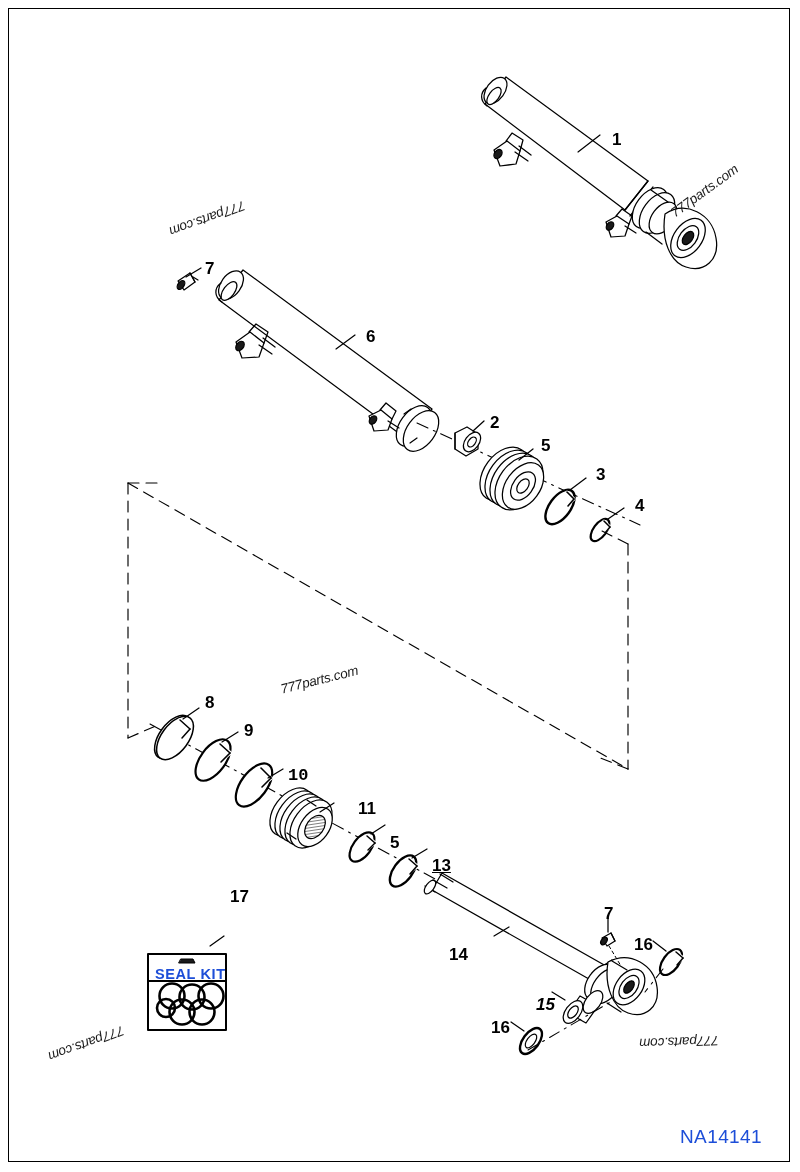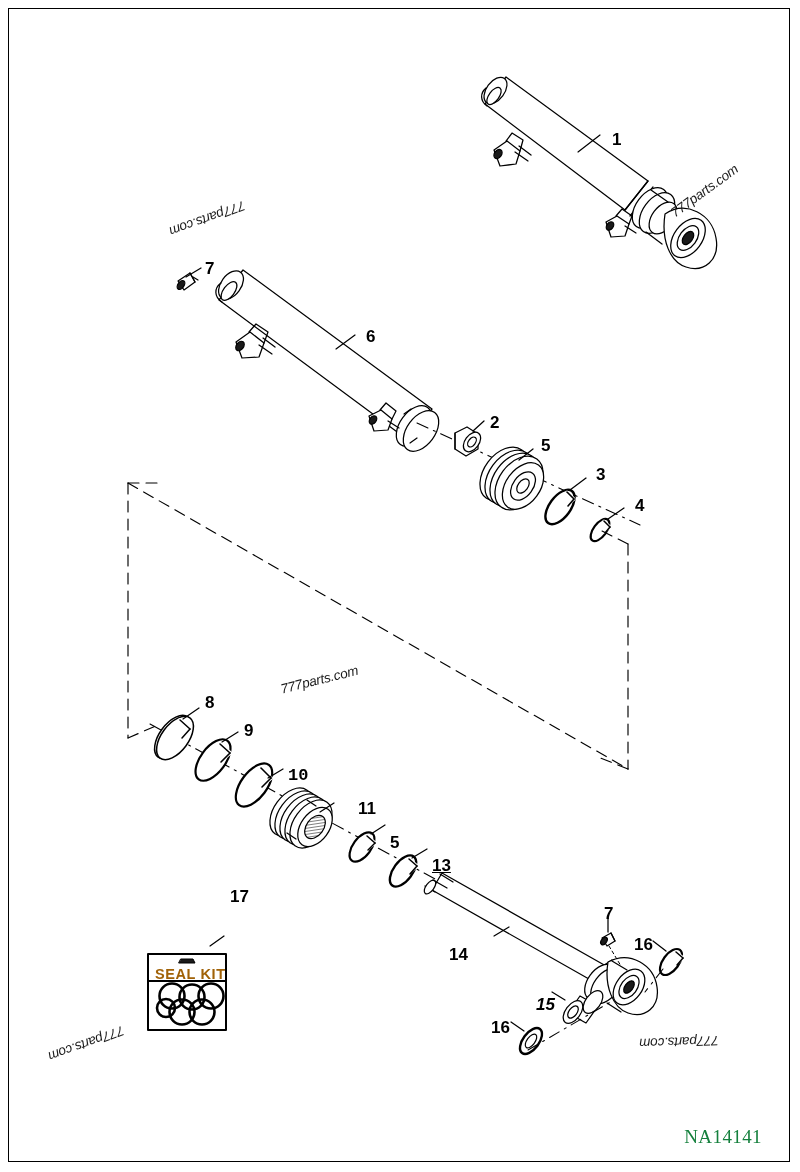--- a/index.html
+++ b/index.html
@@ -10,25 +10,25 @@
   #frame{position:absolute;left:8px;top:8px;width:782px;height:1154px;
          border:1.2px solid #000;box-sizing:border-box;}
   svg.layer{position:absolute;left:0;top:0;width:800px;height:1172px;}
   .callout{position:absolute;font-weight:bold;font-size:17px;
            font-family:"Liberation Sans", sans-serif;line-height:1;
            letter-spacing:0px;color:#000;}
   .wm{position:absolute;font-style:italic;font-size:13.5px;
       font-family:"Liberation Sans", sans-serif;color:#1b1b1b;
       white-space:nowrap;transform-origin:0 0;letter-spacing:-0.2px;}
   .partno{position:absolute;right:38px;bottom:24px;font-size:19px;
-          font-family:Liberation Serif, serif;color:#15803d;
+          font-family:Liberation Sans, sans-serif;color:#1d4ed8;
           letter-spacing:0.4px;}
   .sealkit-label{position:absolute;font-weight:bold;font-size:14.5px;
                  font-family:"Liberation Sans", sans-serif;
-                 letter-spacing:0.6px;color:#a16207;}
+                 letter-spacing:0.6px;color:#1d4ed8;}
 </style>
 </head>
 <body>
 
 <div id="page">
 
   <div id="frame"></div>
 
   <svg class="layer" viewBox="0 0 800 1172">
     <defs>

